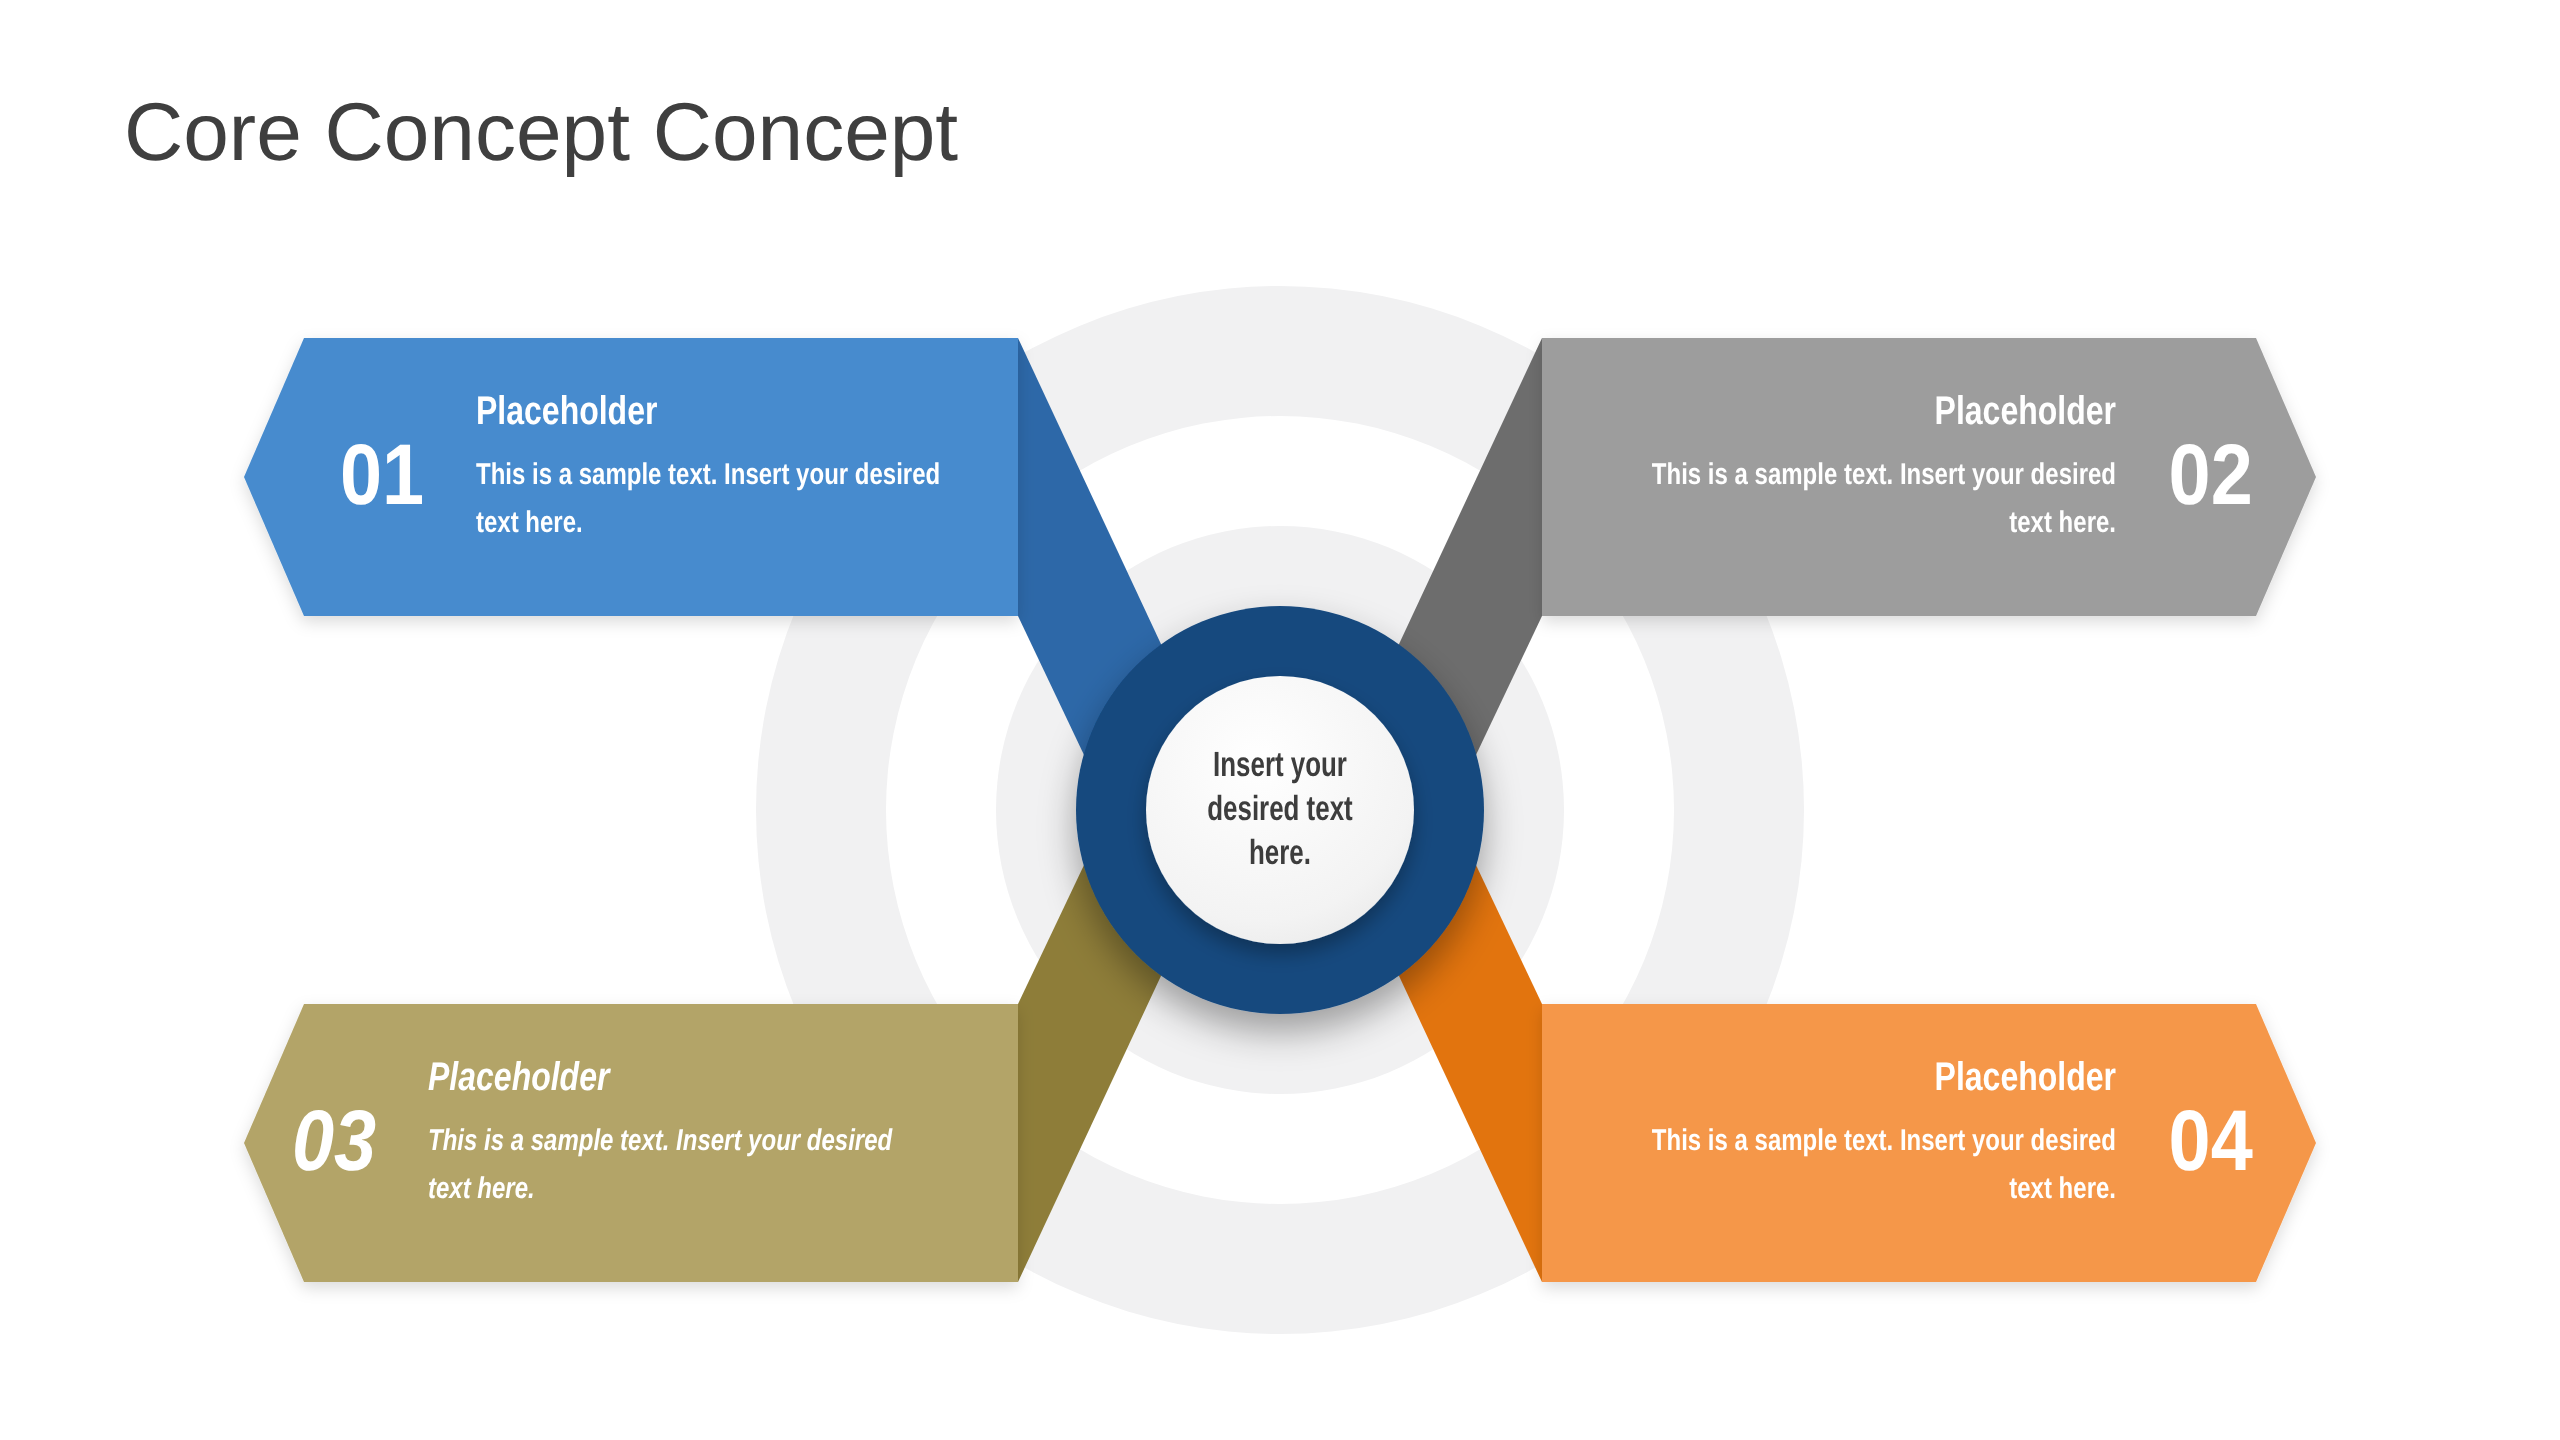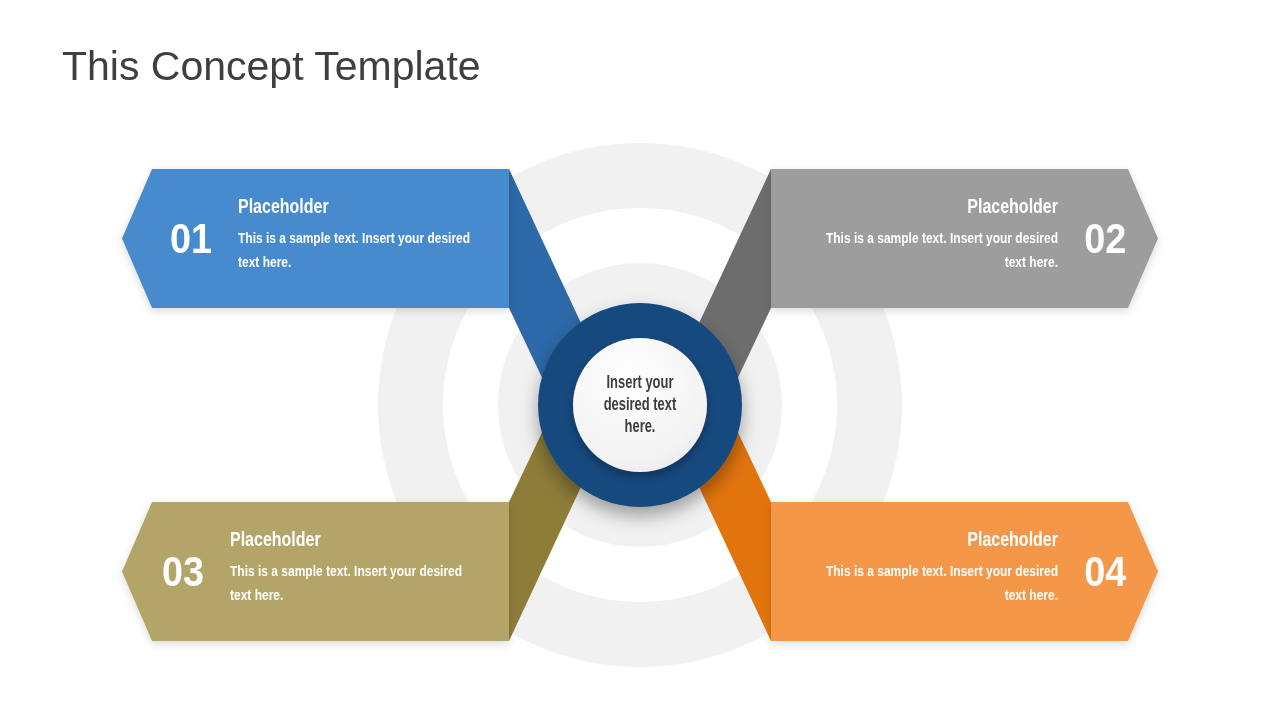--- a/index.html
+++ b/index.html
@@ -79,39 +79,39 @@
       <polygon points="152,169 509,169 509,308 152,308 122,238.5" fill="#478bce"></polygon>
       <polygon points="771,169 1128,169 1158,238.5 1128,308 771,308" fill="#9d9d9d"></polygon>
       <polygon points="152,502 509,502 509,641 152,641 122,571.5" fill="#b3a468"></polygon>
       <polygon points="771,502 1128,502 1158,571.5 1128,641 771,641" fill="#f59749"></polygon>
     </g>
 
     <circle cx="640" cy="405" r="102" filter="url(#circleShadow)" fill="#17497e"></circle>
     <circle cx="640" cy="405" r="67" fill="url(#innerGrad)" filter="url(#innerShadow)"></circle>
   </svg>
 
-  <div class="slide-title">This Concept Template</div>
+  <div class="slide-title">Core Concept Concept</div>
 
   <div class="banner leftside" style="left:152px;top:169px;margin-left:16px;">
     <div class="num">01</div>
     <div class="txt">
       <p class="heading">Placeholder</p>
       <p class="body-text">This is a sample text. Insert your desired text here.</p>
     </div>
   </div>
 
   <div class="banner rightside" style="left:771px;top:169px;">
     <div class="num">02</div>
     <div class="txt">
       <p class="heading">Placeholder</p>
       <p class="body-text">This is a sample text. Insert your desired text here.</p>
     </div>
   </div>
 
-  <div class="banner leftside" style="left:160px;top:502px;">
+  <div class="banner leftside" style="left:144px;top:502px;font-style:italic;">
     <div class="num">03</div>
     <div class="txt">
       <p class="heading">Placeholder</p>
       <p class="body-text">This is a sample text. Insert your desired text here.</p>
     </div>
   </div>
 
   <div class="banner rightside" style="left:771px;top:502px;">
     <div class="num">04</div>
     <div class="txt">

